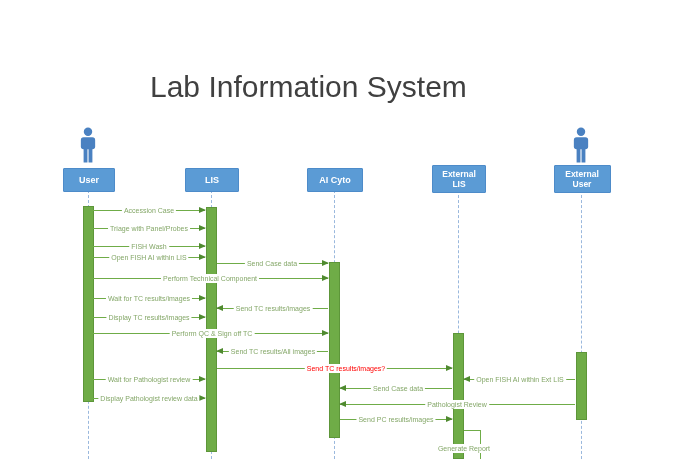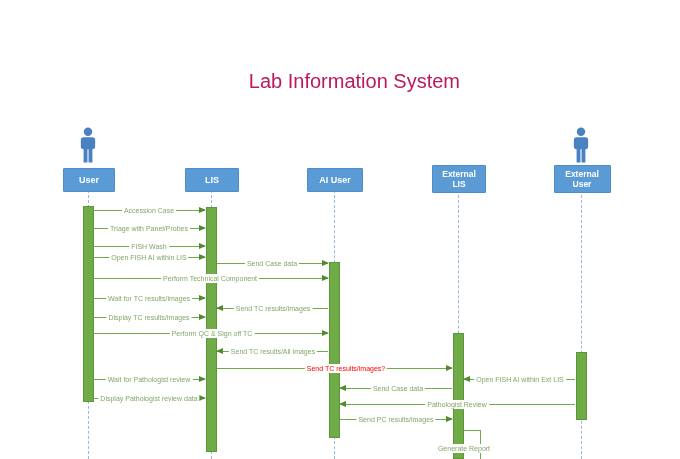--- a/index.html
+++ b/index.html
@@ -1,22 +1,22 @@
 <!DOCTYPE html>
 <html><head>
 <meta charset="utf-8">
 <style>
   html,body{margin:0;padding:0;background:#fff;}
   #stage{
     position:relative;width:680px;height:459px;background:#ffffff;overflow:hidden;
     font-family:"Liberation Sans", sans-serif;
   }
   .title{
-    position:absolute;left:150px;top:70px;width:310px;text-align:right;
-    font-size:20px;letter-spacing:0px;color:#be185d;white-space:nowrap;
+    position:absolute;left:150px;top:70px;width:310px;text-align:left;
+    font-size:30px;letter-spacing:0px;color:#404040;white-space:nowrap;
   }
   .lifeline{position:absolute;width:0;border-left:1px dashed #9ab8dd;z-index:1;}
   .actorbox{
     position:absolute;background:#5b9bd5;border:1px solid #4d8bc9;border-radius:1px;
     color:#ffffff;font-weight:bold;display:flex;align-items:center;justify-content:center;
     text-align:center;z-index:5;font-size:9px;line-height:10.5px;white-space:pre-line;
   }
   .bar{position:absolute;width:11px;background:#6fac47;border:1px solid #5d9639;box-sizing:border-box;z-index:3;}
   .msg{position:absolute;z-index:4;}
   .msg .line{position:absolute;left:0;top:0;height:1px;background:#6fac47;}
@@ -47,21 +47,21 @@
         <rect x="4.2" y="11.5" width="15.6" height="13" rx="3" fill="#4a81c1"></rect>
         <rect x="7.2" y="23" width="4.2" height="16" fill="#4a81c1"></rect>
         <rect x="12.6" y="23" width="4.2" height="16" fill="#4a81c1"></rect>
       </svg></div>
     <div class="actorbox" style="left: 63px; top: 168px; width: 50px; height: 22px; font-size: 9px;">User</div>
     <div class="bar" style="left: 82.5px; top: 206px; height: 196px;"></div>
     <div class="lifeline" style="left: 211px; top: 190px; height: 269px;"></div>
     <div class="actorbox" style="left: 185px; top: 168px; width: 52px; height: 22px; font-size: 9px;">LIS</div>
     <div class="bar" style="left: 205.5px; top: 207px; height: 245px;"></div>
     <div class="lifeline" style="left: 334px; top: 190px; height: 269px;"></div>
-    <div class="actorbox" style="left: 307px; top: 168px; width: 54px; height: 22px; font-size: 9px;">AI User</div>
+    <div class="actorbox" style="left: 307px; top: 168px; width: 54px; height: 22px; font-size: 9px;">AI Cyto</div>
     <div class="bar" style="left: 328.5px; top: 262px; height: 176px;"></div>
     <div class="lifeline" style="left: 458px; top: 190px; height: 269px;"></div>
     <div class="actorbox" style="left: 432px; top: 165px; width: 52px; height: 26px; font-size: 8.5px;">External
 LIS</div>
     <div class="bar" style="left: 452.5px; top: 333px; height: 126px;"></div>
     <div class="lifeline" style="left: 581px; top: 190px; height: 269px;"></div>
     <div class="person" style="left: 570px; top: 126px; width: 22px; height: 40px;"><svg width="22" height="40" viewBox="0 0 24 42">
         <circle cx="12" cy="5.5" r="4.6" fill="#4a81c1"></circle>
         <rect x="4.2" y="11.5" width="15.6" height="13" rx="3" fill="#4a81c1"></rect>
         <rect x="7.2" y="23" width="4.2" height="16" fill="#4a81c1"></rect>

